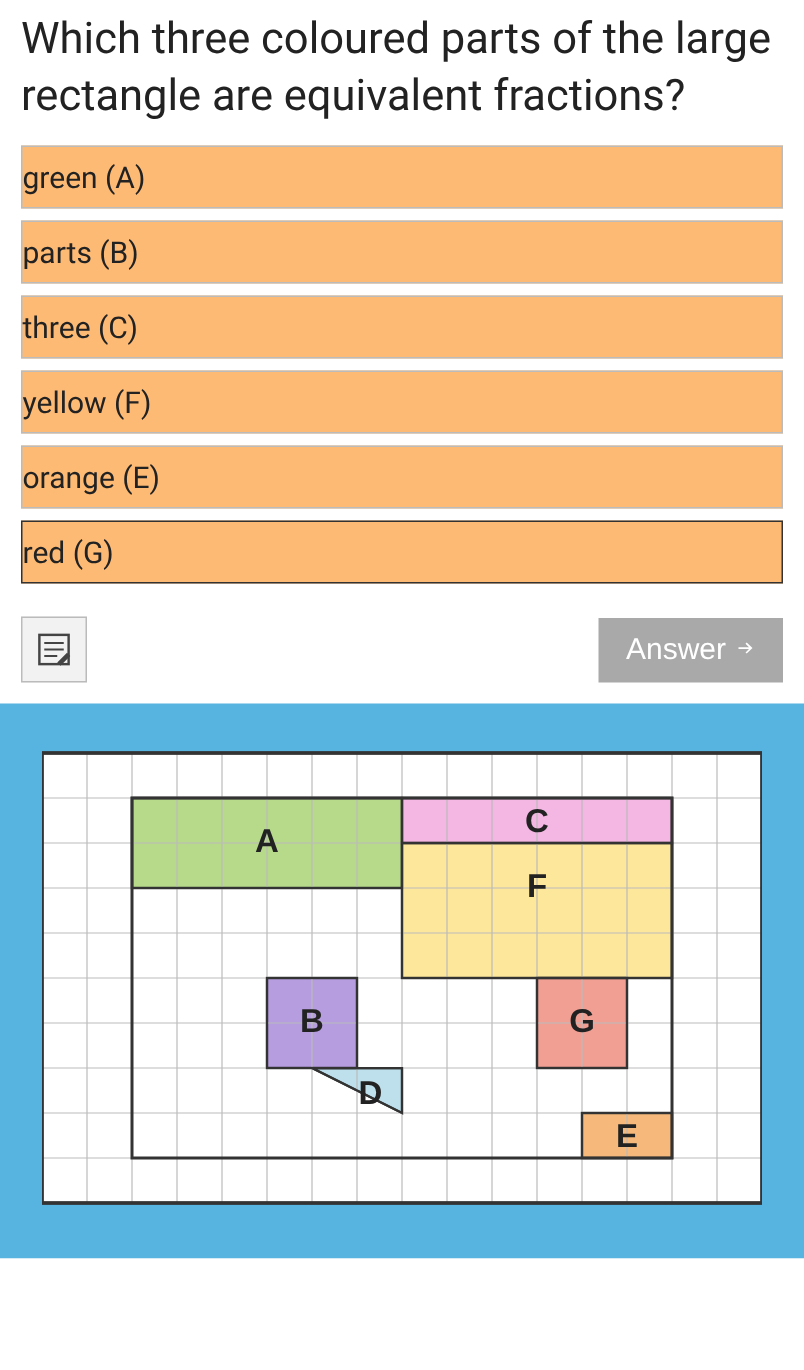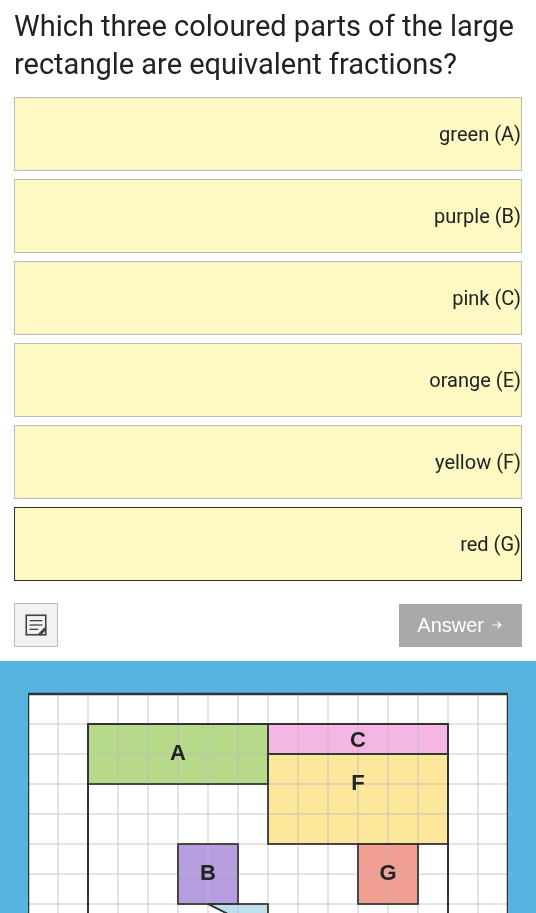--- a/index.html
+++ b/index.html
@@ -12,24 +12,24 @@
   .question {
     font-size: 29px;
     padding: 8px 14px 14px 14px;
     line-height: 1.3;
   }
   .options {
     padding: 0 14px;
   }
   .option {
     border: 1px solid #bbb;
-    background: #fef9c3;
-    text-align: right;
+    background: #fdba74;
+    text-align: left;
     font-size: 20px;
-    padding: 24px 0;
+    padding: 8px 0;
     margin-bottom: 8px;
     cursor: pointer;
   }
   .option.selected {
     border: 1.5px solid #333;
   }
   .toolbar {
     display: flex;
     justify-content: space-between;
     align-items: center;
@@ -68,24 +68,24 @@
     margin: 0 auto;
   }
 </style>
 </head>
 <body>
 
 <div class="question">Which three coloured parts of the large rectangle are equivalent fractions?</div>
 
 <div class="options" id="options-container">
     <div class="option">green (A)</div>
-    <div class="option">purple (B)</div>
-    <div class="option">pink (C)</div>
+    <div class="option">parts (B)</div>
+    <div class="option">three (C)</div>
+    <div class="option">yellow (F)</div>
     <div class="option">orange (E)</div>
-    <div class="option">yellow (F)</div>
     <div class="option selected">red (G)</div>
   </div>
 
 <div class="toolbar">
   <div class="scratch-btn">
     <svg width="26" height="26" viewBox="0 0 24 24">
       <rect x="3" y="3" width="18" height="18" fill="none" stroke="#444" stroke-width="1.5"></rect>
       <line x1="6" y1="8" x2="18" y2="8" stroke="#444" stroke-width="1.2"></line>
       <line x1="6" y1="12" x2="18" y2="12" stroke="#444" stroke-width="1.2"></line>
       <line x1="6" y1="16" x2="14" y2="16" stroke="#444" stroke-width="1.2"></line>

